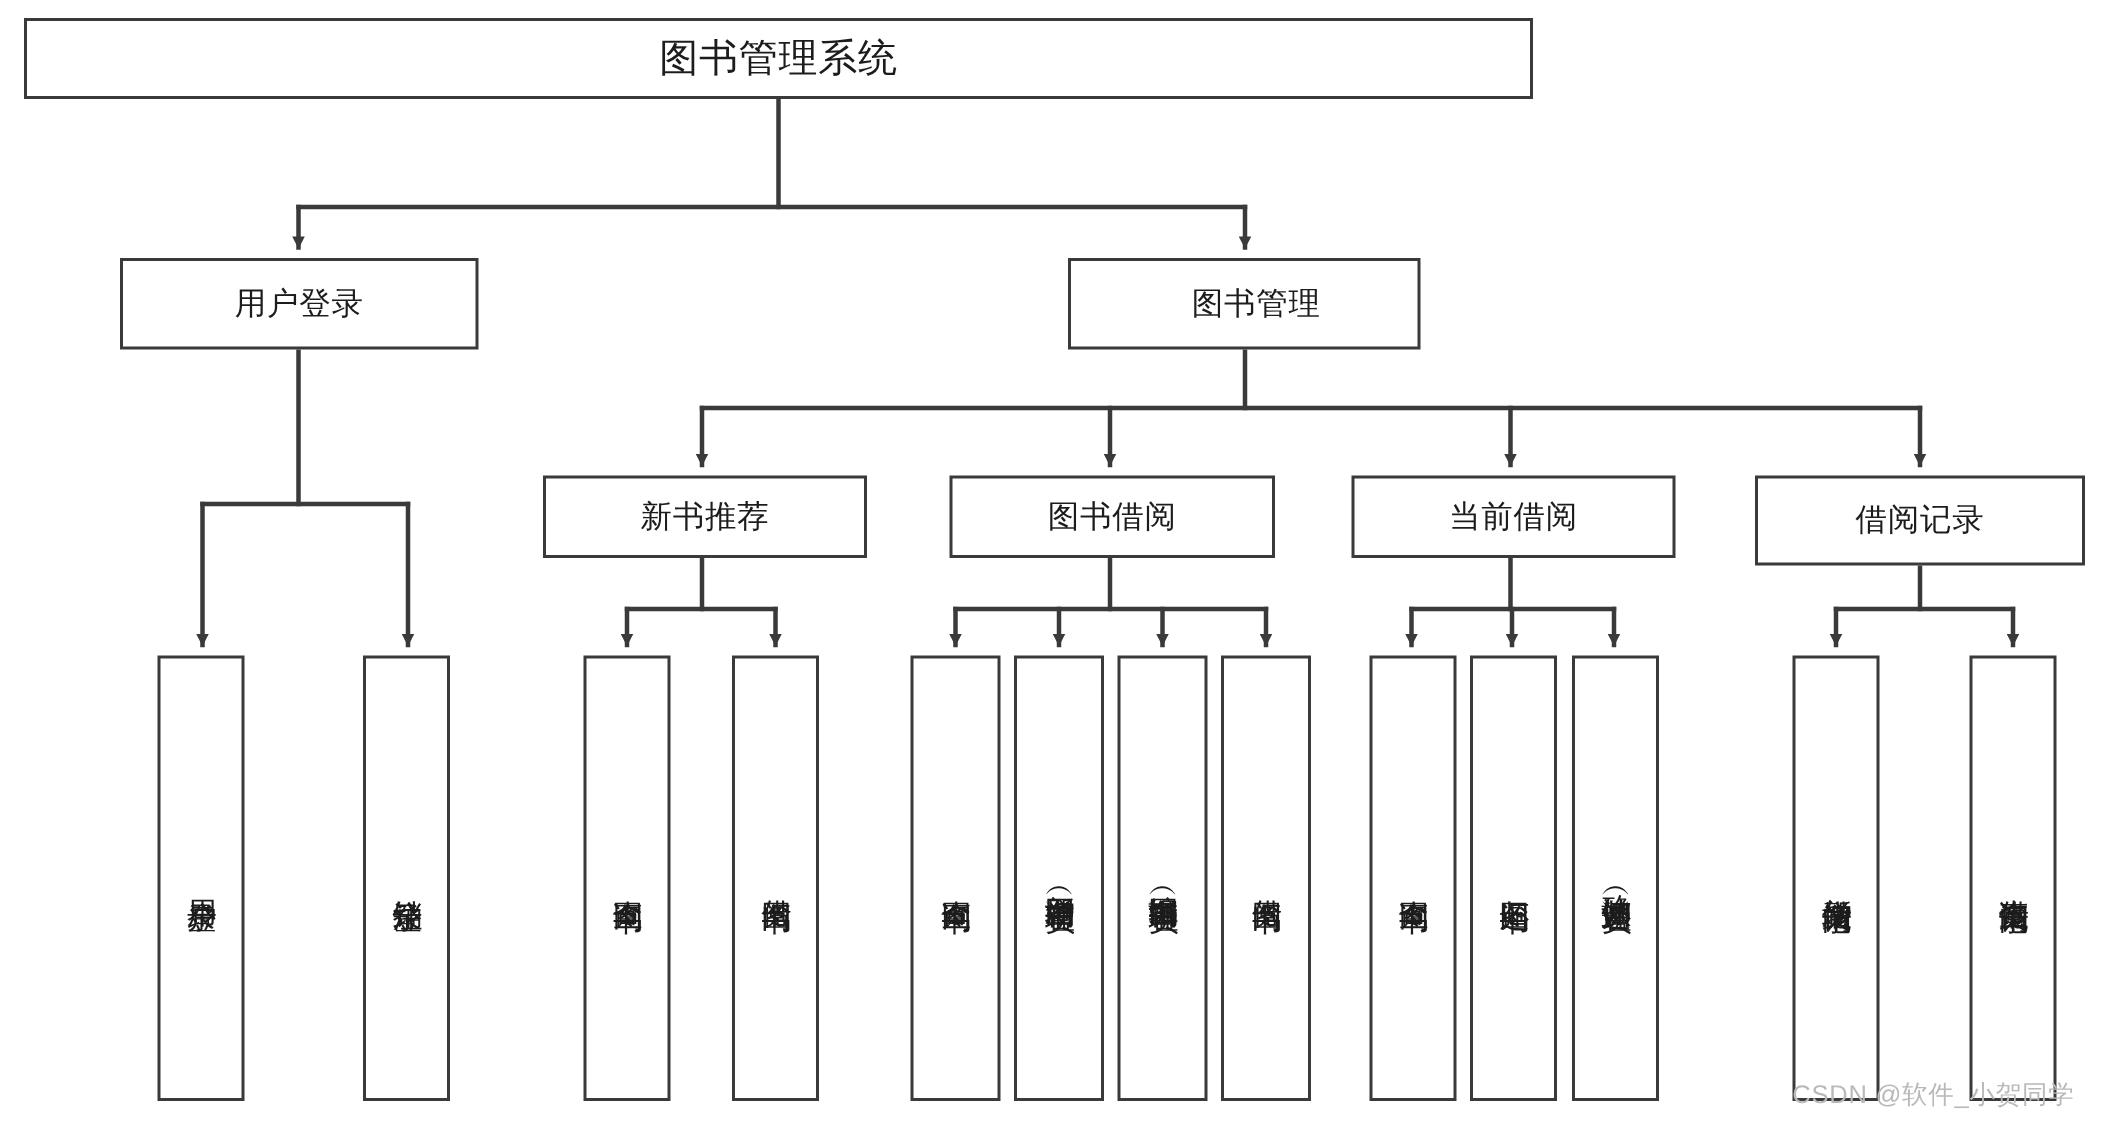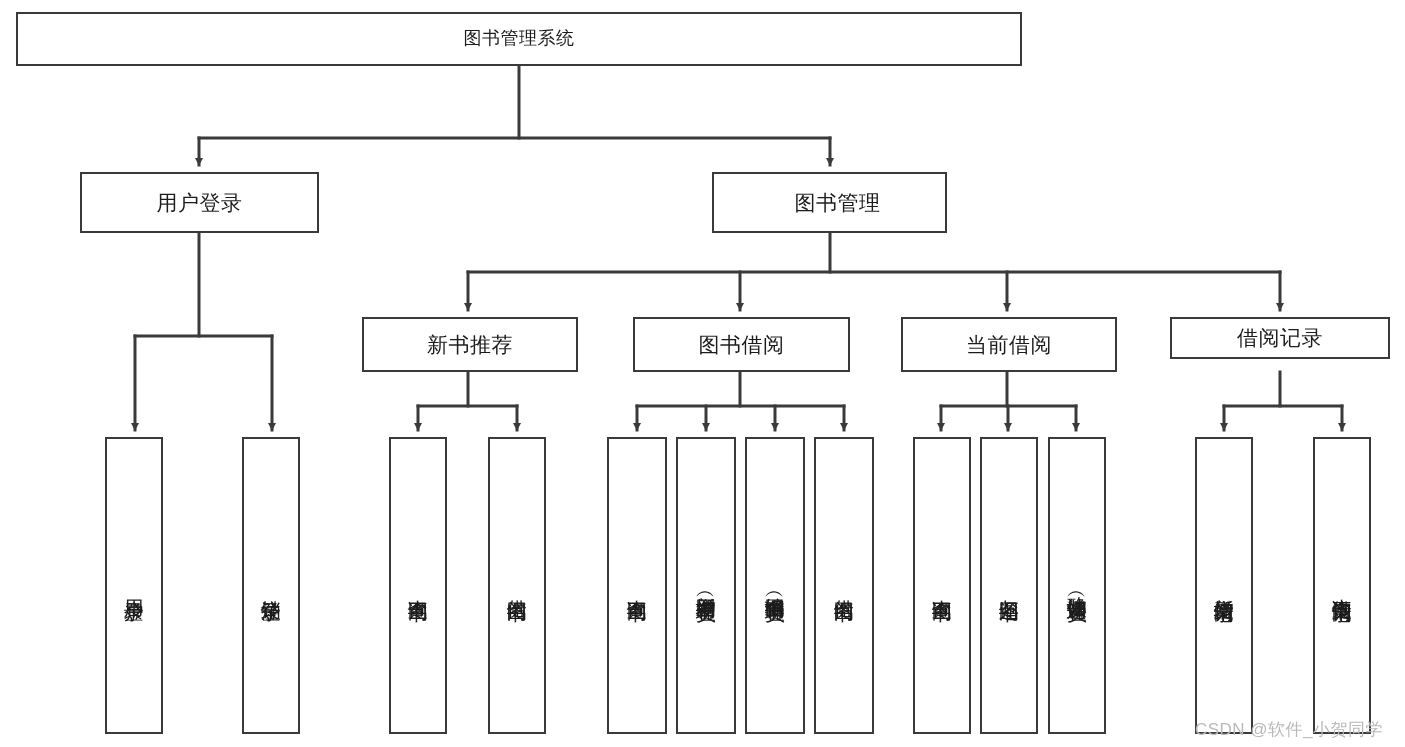--- a/index.html
+++ b/index.html
@@ -36,21 +36,21 @@
     justify-content: center;
     color: #1c1c1c;
     z-index: 2;
   }
   .node.h {
     font-size: 21px;
     line-height: 1.2;
     letter-spacing: 0.5px;
   }
   .node.root {
-    font-size: 18px;
+    font-size: 26px;
   }
   .node.v {
     font-size: 20px;
     writing-mode: vertical-rl;
     text-orientation: upright;
     line-height: 1.12;
     letter-spacing: 1px;
     padding: 4px 0;
     text-align: center;
   }
@@ -139,21 +139,21 @@
 
   <div class="node h" style="left:362px; top:317px; width:216px; height:55px;">
     <span>新书推荐</span>
   </div>
   <div class="node h" style="left:901px; top:317px; width:216px; height:55px;">
     <span>当前借阅</span>
   </div>
   <div class="node h" style="left:633px; top:317px; width:217px; height:55px;">
     <span>图书借阅</span>
   </div>
-  <div class="node h" style="left:1170px; top:317px; width:220px; height:42px;">
+  <div class="node h" style="left:1170px; top:317px; width:220px; height:60px;">
     <span>借阅记录</span>
   </div>
 
   <div class="node v" style="left:105px; top:437px; width:58px; height:297px;">
     <span class="vtxt">用户登录</span>
   </div>
   <div class="node v" style="left:242px; top:437px; width:58px; height:297px;">
     <span class="vtxt">注销登录</span>
   </div>
 

